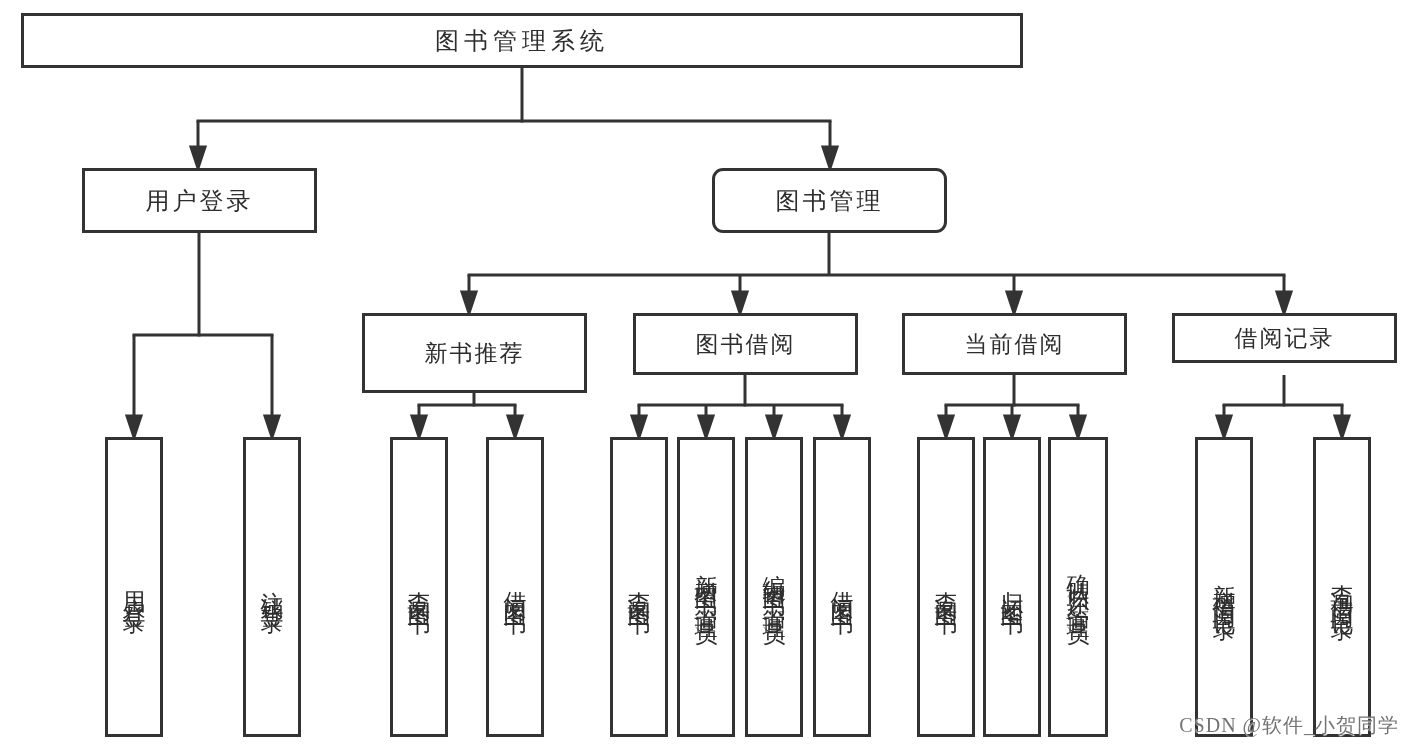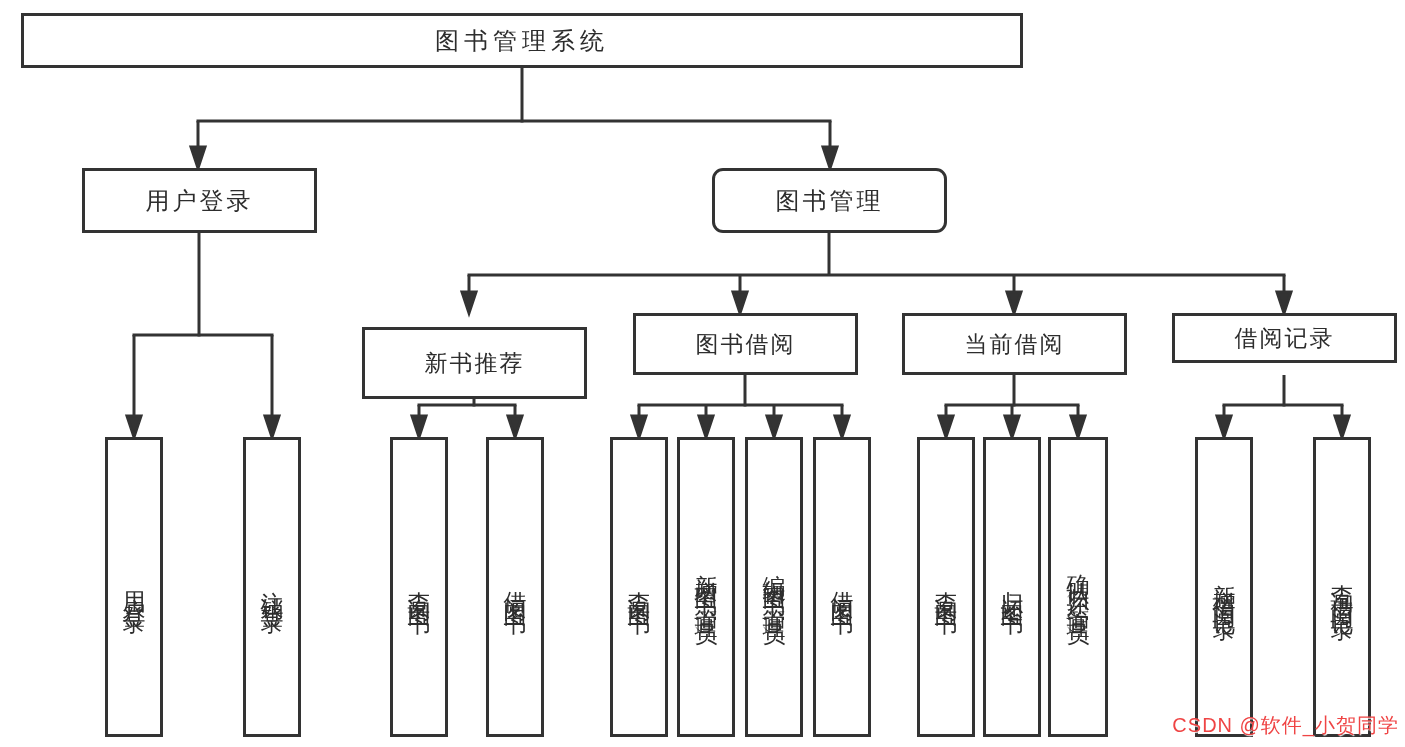--- a/index.html
+++ b/index.html
@@ -1,36 +1,36 @@
 <!DOCTYPE html>
 <html><head>
 <meta charset="utf-8">
 <style>
   html,body{margin:0;padding:0;background:#ffffff;}
   .canvas{
     position:relative;width:1405px;height:747px;background:#ffffff;
-    font-family:Liberation Sans, sans-serif;overflow:hidden;
+    font-family:Liberation Serif, serif;overflow:hidden;
   }
   .connectors{position:absolute;left:0;top:0;}
   .node{
     position:absolute;box-sizing:border-box;
     border:3px solid #333333;background:#ffffff;
     display:flex;align-items:center;justify-content:center;
     color:#2d2d2d;
   }
   .root-box{font-size:24px;letter-spacing:5px;}
   .l2-box{font-size:24px;letter-spacing:3px;}
   .l3-box{font-size:23px;letter-spacing:2px;}
   .vbox .vt{
     writing-mode:vertical-rl;text-orientation:mixed;
     font-size:23px;letter-spacing:7px;line-height:1;
   }
   .watermark{
     position:absolute;top:712px;right:6px;z-index:5;
-    font-size:20px;color:#ef4444;letter-spacing:1px;
+    font-size:20px;color:#737373;letter-spacing:1px;
     text-shadow:1px 1px 1px #ffffff;
   }
 </style>
 </head>
 <body>
 
 <div class="canvas">
 
   <svg class="connectors" width="1405" height="747" viewBox="0 0 1405 747">
 
@@ -112,21 +112,21 @@
     <span>图书管理系统</span>
   </div>
 
   <div class="node l2-box" style="left:82px;top:168px;width:235px;height:65px;">
     <span>用户登录</span>
   </div>
   <div class="node l2-box" style="left:712px;top:168px;width:235px;height:65px;border-radius:11px;">
     <span>图书管理</span>
   </div>
 
-  <div class="node l3-box" style="left:362px;top:327px;width:225px;height:72px;justify-content:center;">
+  <div class="node l3-box" style="left:362px;top:313px;width:225px;height:80px;justify-content:center;">
     <span>新书推荐</span>
   </div>
   <div class="node l3-box" style="left:902px;top:313px;width:225px;height:62px;">
     <span>当前借阅</span>
   </div>
   <div class="node l3-box" style="left:633px;top:313px;width:225px;height:62px;">
     <span>图书借阅</span>
   </div>
   <div class="node l3-box" style="left:1172px;top:313px;width:225px;height:50px;">
     <span>借阅记录</span>

